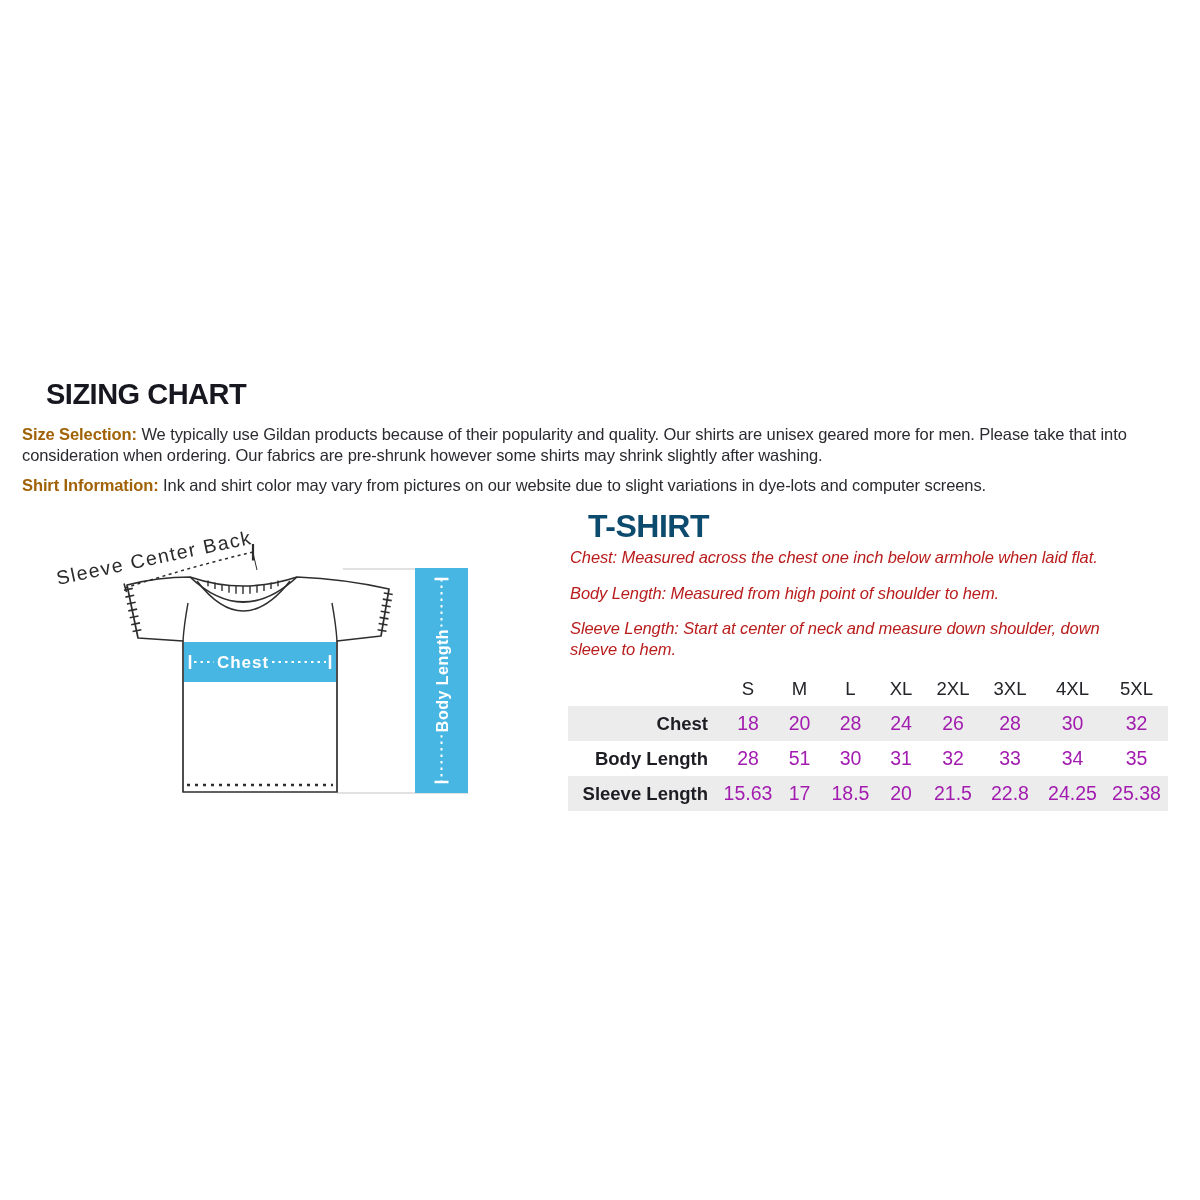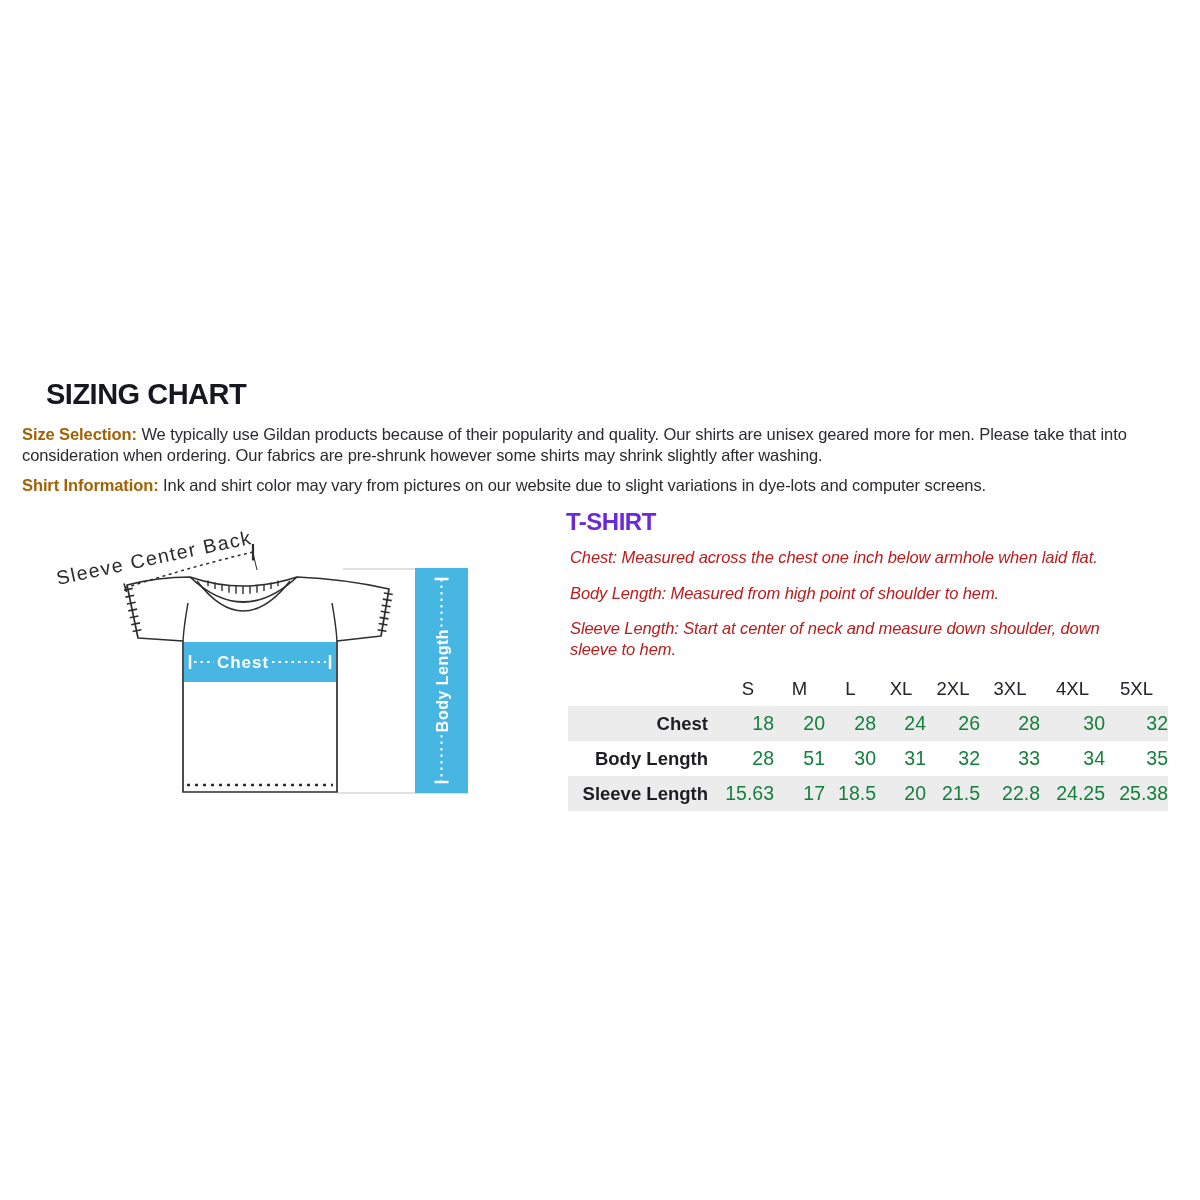--- a/index.html
+++ b/index.html
@@ -8,21 +8,21 @@
     font-family:"Liberation Sans",sans-serif;color:#26262b;overflow:hidden;
   }
   .abs{position:absolute;}
   
   .h1{
     left:22px;top:378px;font-size:29px;font-weight:bold;color:#17171f;
     letter-spacing:-0.5px;
     margin-left:24px;
   }
   .h2{
-    left:566px;top:508px;font-size:24px;font-weight:bold;color:#6d28d9;
+    left:588px;top:508px;font-size:32px;font-weight:bold;color:#0c4a6e;
     letter-spacing:-0.5px;
   }
   
   .para{
     left:22px;width:1162px;font-size:16.5px;line-height:20.5px;color:#2a2a30;
     letter-spacing:-0.1px;
   }
   .p1{top:424px;}
   .p2{top:475px;}
   .para b{color:#a16207;}
@@ -39,21 +39,21 @@
   .trow{
     display:grid;
     grid-template-columns:154px 52px 51px 51px 50px 54px 60px 65px 63px;
     align-items:center;
   }
   .trow.head{height:34px;}
   .trow.data{height:35px;}
   .trow.shade{background:#ececec;}
   .th{font-size:18.5px;text-align:center;color:#232329;}
   .tlabel{font-size:18.5px;font-weight:bold;text-align:right;padding-right:14px;color:#1d1d24;}
-  .td{font-size:19.5px;text-align:right;color:#15803d;}
+  .td{font-size:19.5px;text-align:center;color:#a21caf;}
   
   .diagram{left:40px;top:515px;width:440px;height:295px;}
 </style>
 </head>
 <body>
 
 <div class="abs h1">SIZING CHART</div>
 
 <div class="abs para p1"><b>Size Selection:</b><span> We typically use Gildan products because of their popularity and quality. Our shirts are unisex geared more for men. Please take that into consideration when ordering. Our fabrics are pre-shrunk however some shirts may shrink slightly after washing.</span></div>
 

